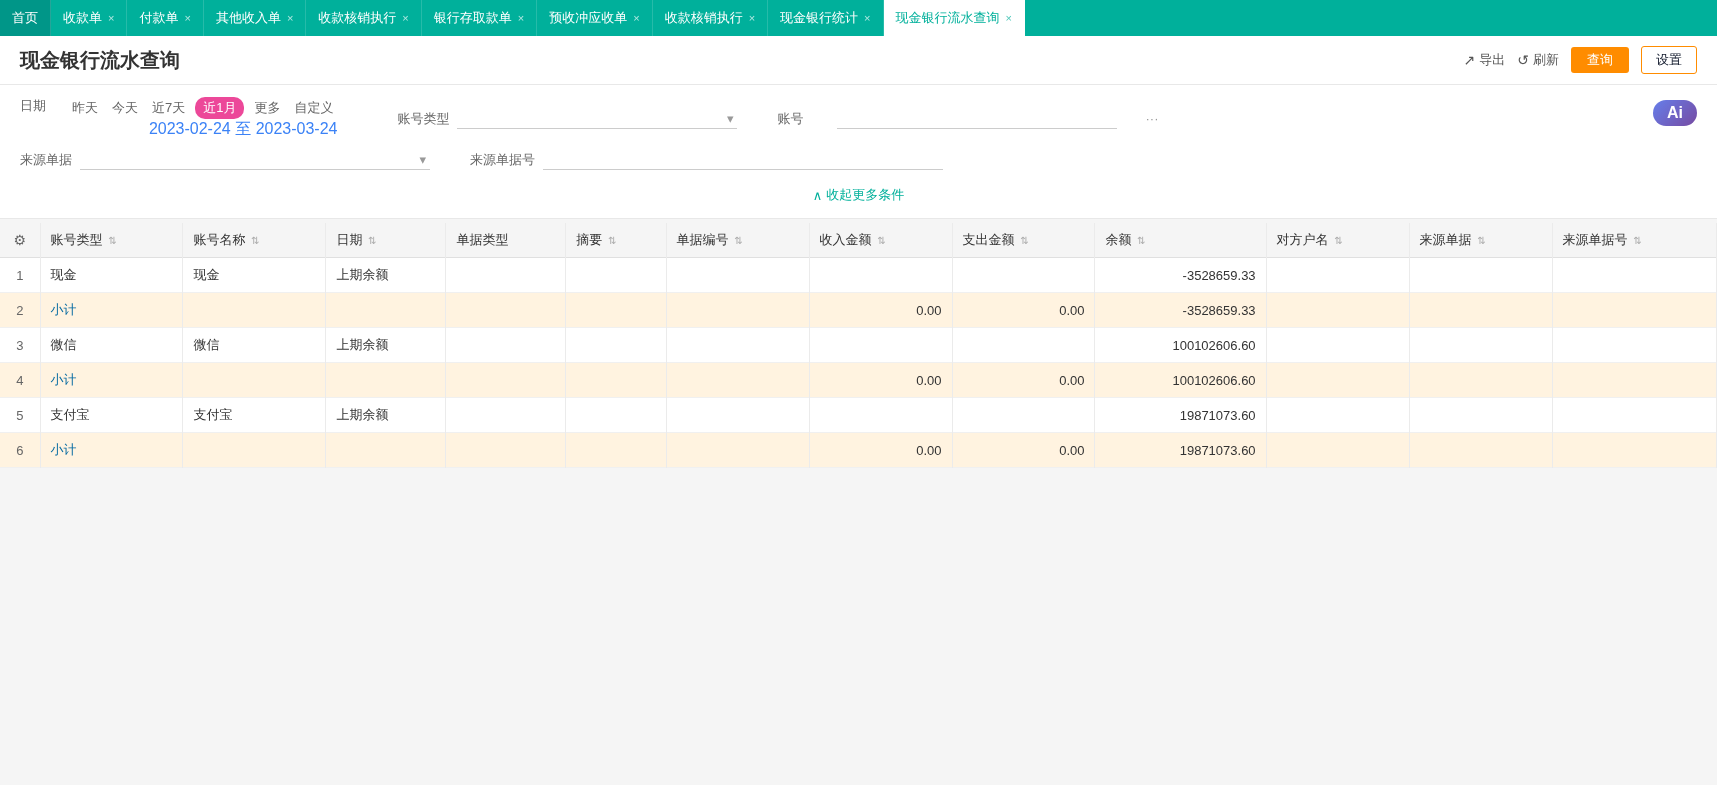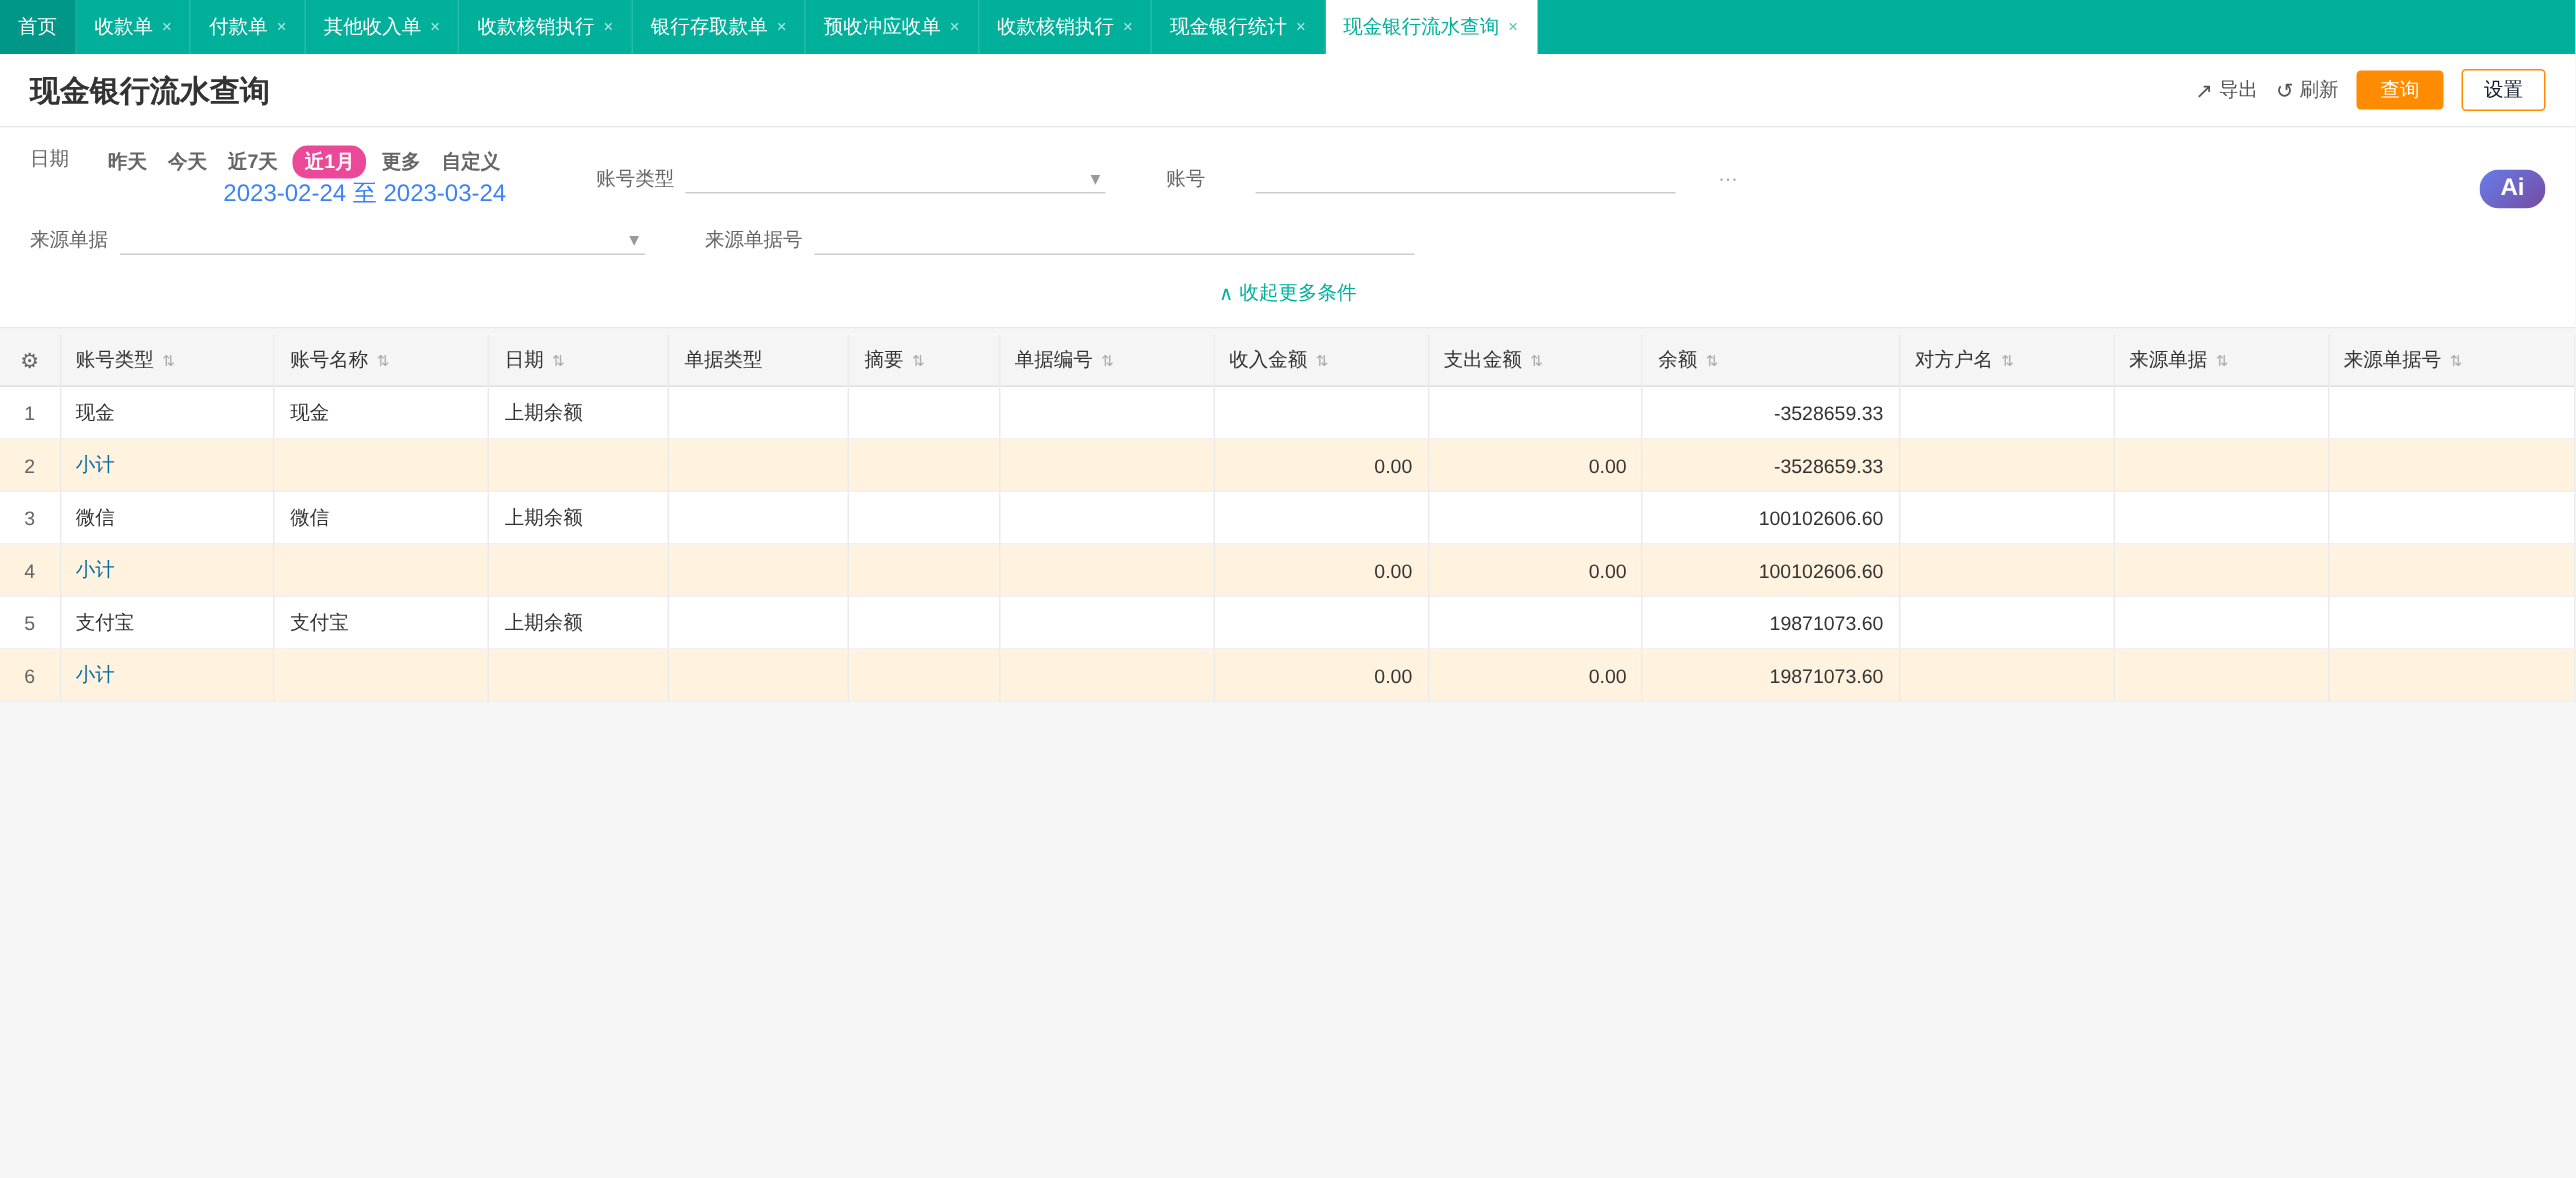--- a/index.html
+++ b/index.html
@@ -102,21 +102,20 @@
     }
     .date-options {
       display: flex;
       align-items: center;
       gap: 6px;
     }
     .date-opt {
       color: #666;
       cursor: pointer;
       padding: 2px 4px;
-      font-weight: bold;
     }
     .date-opt.active {
       background: #ec4899;
       color: #fff;
       border-radius: 10px;
       padding: 2px 8px;
     }
     .date-range {
       color: #3b82f6;
       font-size: 16px;
@@ -222,21 +221,21 @@
     }
     .gear-icon {
       color: #666;
       font-size: 14px;
     }
 
     
     .ai-badge {
       position: fixed;
       right: 20px;
-      top: 113px;
+      top: 100px;
       background: linear-gradient(135deg, #667eea, #764ba2);
       color: #fff;
       border-radius: 20px;
       padding: 4px 14px;
       font-size: 16px;
       font-weight: bold;
       cursor: pointer;
       display: flex;
       align-items: center;
     }

